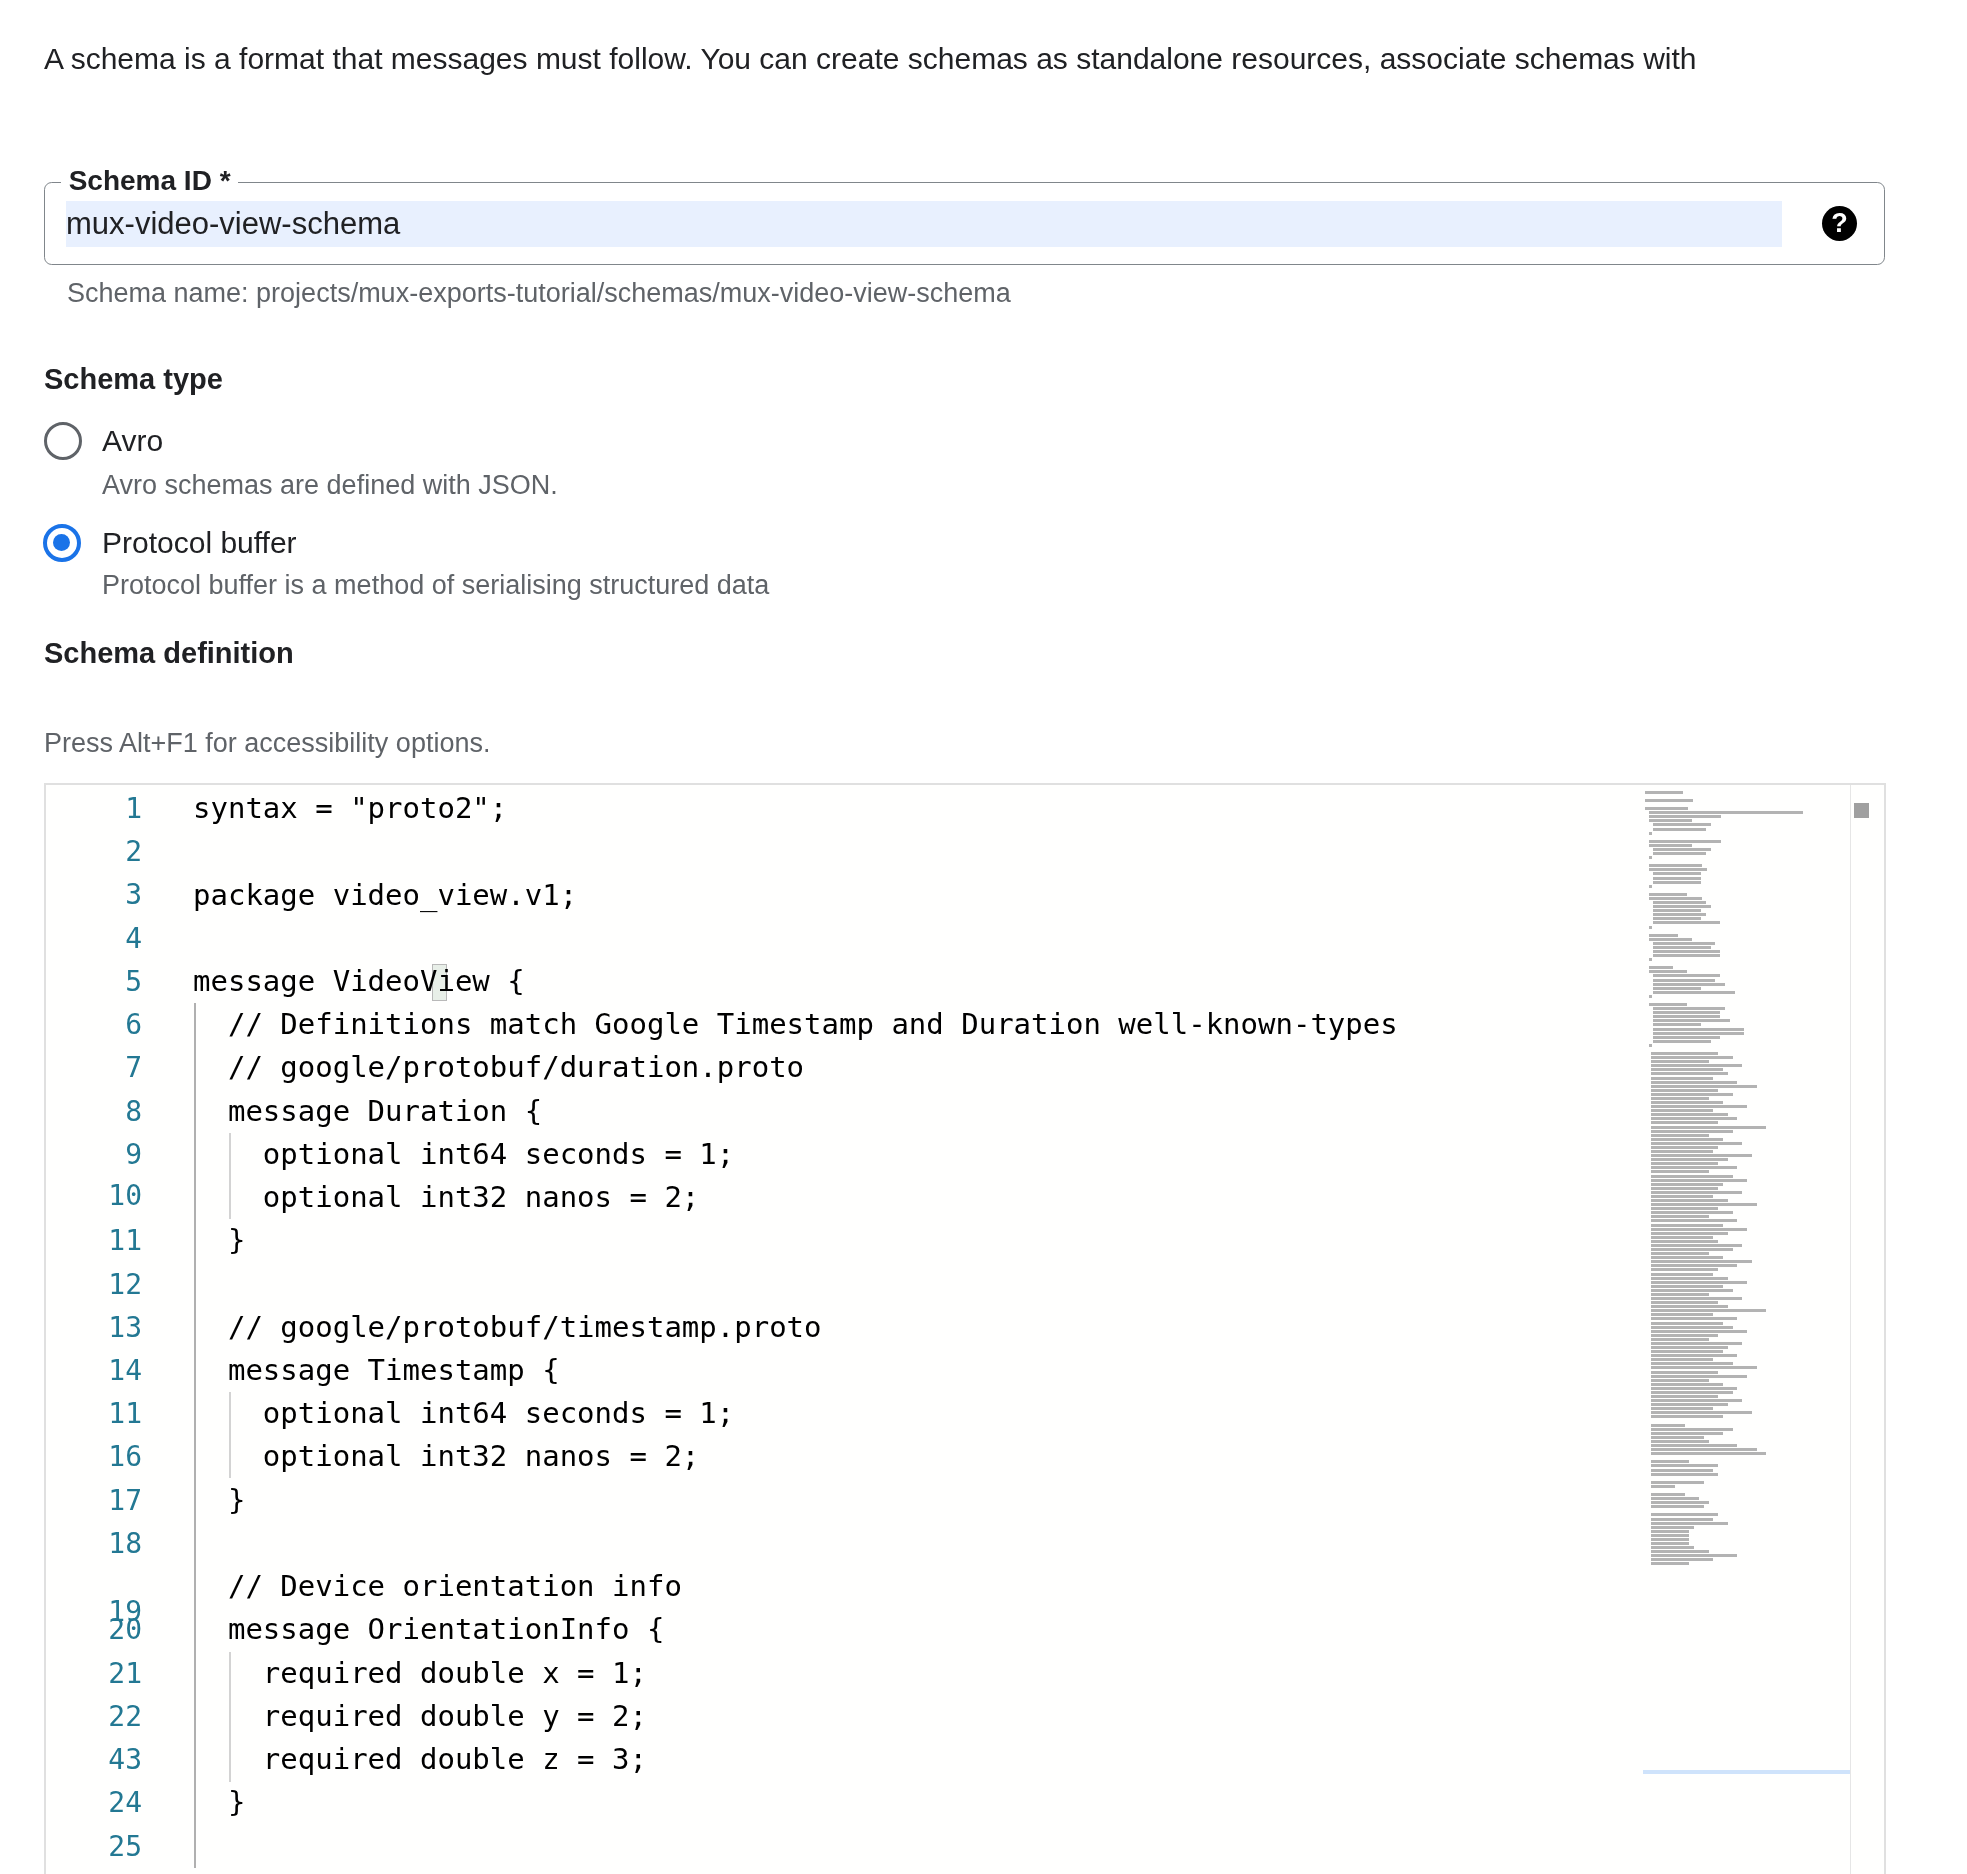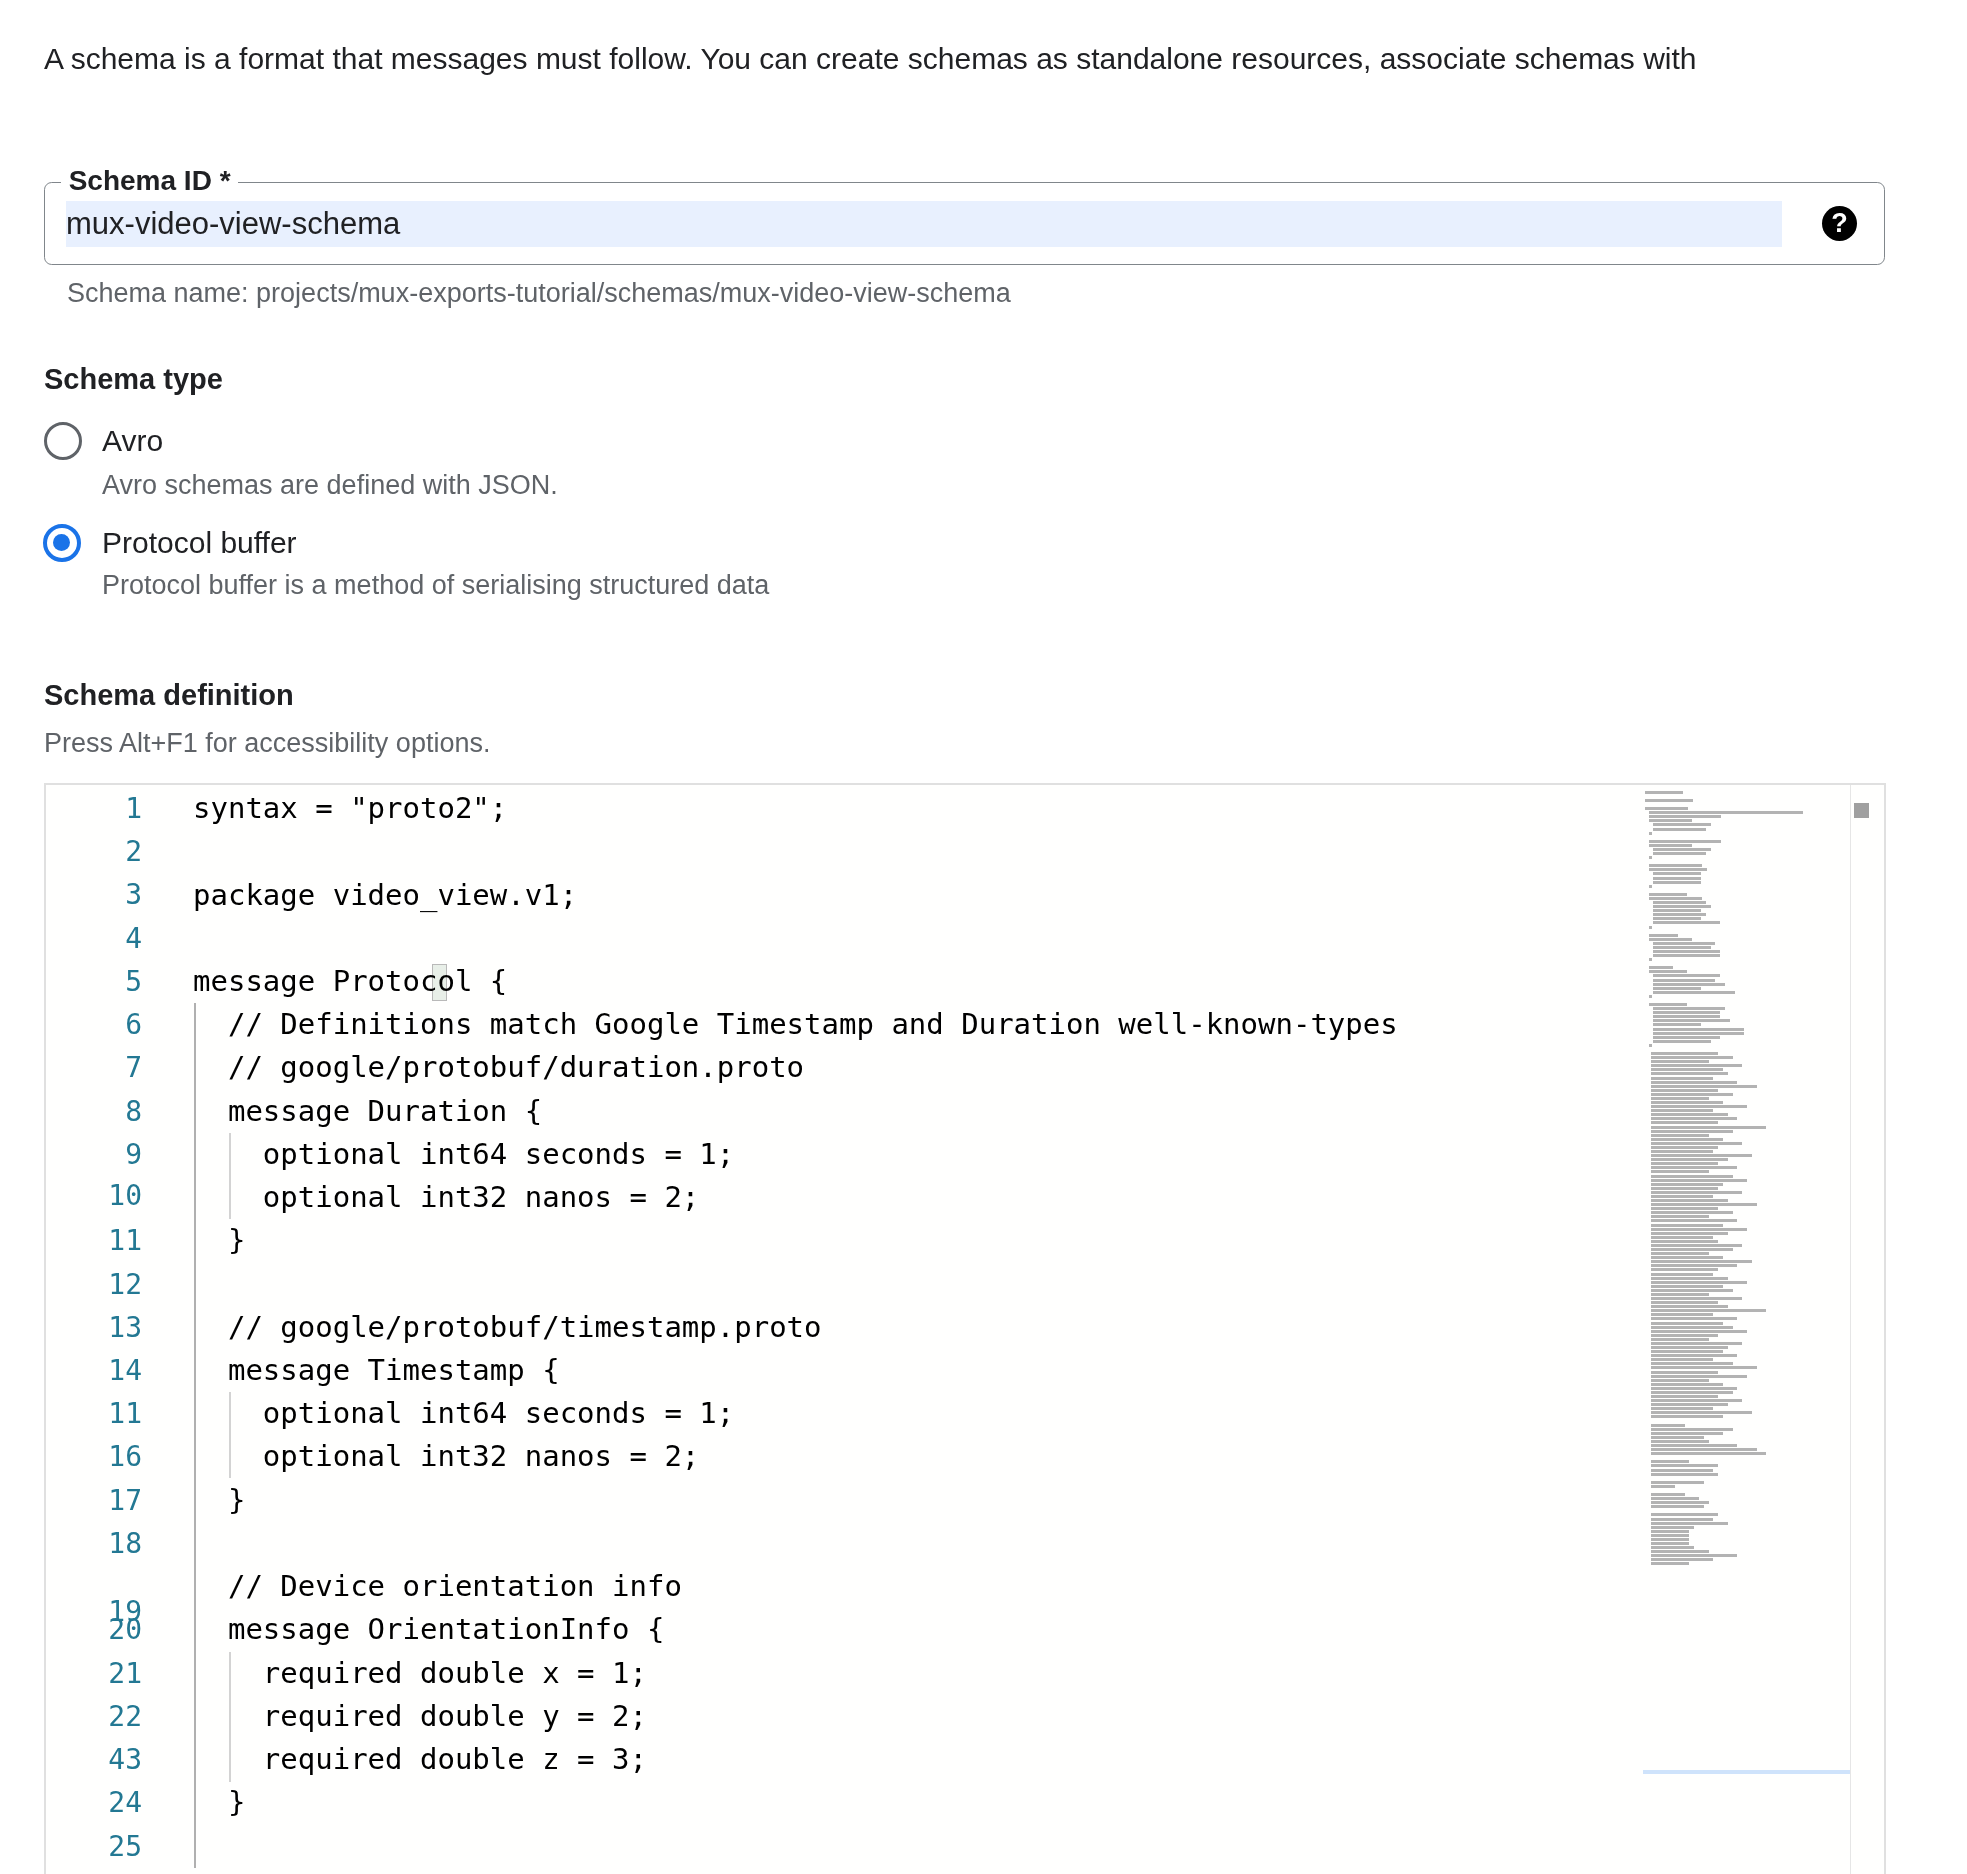--- a/index.html
+++ b/index.html
@@ -26,21 +26,21 @@
   .h2 { font-size: 29px; font-weight: bold; color: #202124; white-space: nowrap; }
   .schema-type-h { left: 44px; top: 361px; line-height: 37px; }
   .radio { width: 38px; height: 38px; border-radius: 50%; box-sizing: border-box; cursor: pointer; }
   .radio.off { border: 3.8px solid #5f6368; }
   .radio.on { border: 4.8px solid #1a73e8; }
   .radio.on::after { content: ""; position: absolute; left: 5.8px; top: 5.8px; width: 17.3px; height: 17.3px;
                      border-radius: 50%; background: #1a73e8; }
   .radio-label { font-size: 30px; line-height: 38px; color: #202124; white-space: nowrap; cursor: pointer; }
   .radio-desc { font-size: 27px; line-height: 37px; color: #5f6368; white-space: nowrap; }
 
-  .schema-def-h { left: 44px; top: 677px; line-height: 37px; text-align: center; }
+  .schema-def-h { left: 44px; top: 635px; line-height: 37px; text-align: center; }
   .a11y-hint { left: 44px; top: 725px; font-size: 27px; line-height: 37px; color: #5f6368; white-space: nowrap; }
 
   .editor { left: 44px; top: 783px; width: 1842px; height: 1153px; box-sizing: border-box;
             border: 2.9px solid #e0e0e0; border-bottom: none; background: #fffffe; overflow: hidden; }
   .gutter { position: absolute; left: 0; top: 1.9px; width: 96px; }
   .ln { position: absolute; right: 0; width: 96px; text-align: right; font-family: "DejaVu Sans Mono", monospace;
         font-size: 28px; line-height: 43px; color: #237893; }
   .code { position: absolute; left: 147px; top: 1.9px; }
   .cl { position: absolute; left: 0; white-space: pre; font-family: "DejaVu Sans Mono", monospace;
         font-size: 29px; line-height: 43px; color: #000000; }
@@ -115,21 +115,21 @@
     <div class="guide inner" style="left:36px; top:346px; height:86px;"></div>
     <div class="guide inner" style="left:36px; top:605px; height:86px;"></div>
     <div class="guide inner" style="left:36px; top:865px; height:130px;"></div>
 
     <div class="bracket-hl" style="left:239px; top:177px;"></div>
 
     <div class="cl" style="top:0px">syntax = "proto2";</div>
     <div class="cl" style="top:43px"></div>
     <div class="cl" style="top:87px">package video_view.v1;</div>
     <div class="cl" style="top:130px"></div>
-    <div class="cl" style="top:173px">message Protocol {</div>
+    <div class="cl" style="top:173px">message VideoView {</div>
     <div class="cl" style="top:216px">  // Definitions match Google Timestamp and Duration well-known-types</div>
     <div class="cl" style="top:259px">  // google/protobuf/duration.proto</div>
     <div class="cl" style="top:303px">  message Duration {</div>
     <div class="cl" style="top:346px">    optional int64 seconds = 1;</div>
     <div class="cl" style="top:389px">    optional int32 nanos = 2;</div>
     <div class="cl" style="top:432px">  }</div>
     <div class="cl" style="top:476px"></div>
     <div class="cl" style="top:519px">  // google/protobuf/timestamp.proto</div>
     <div class="cl" style="top:562px">  message Timestamp {</div>
     <div class="cl" style="top:605px">    optional int64 seconds = 1;</div>

